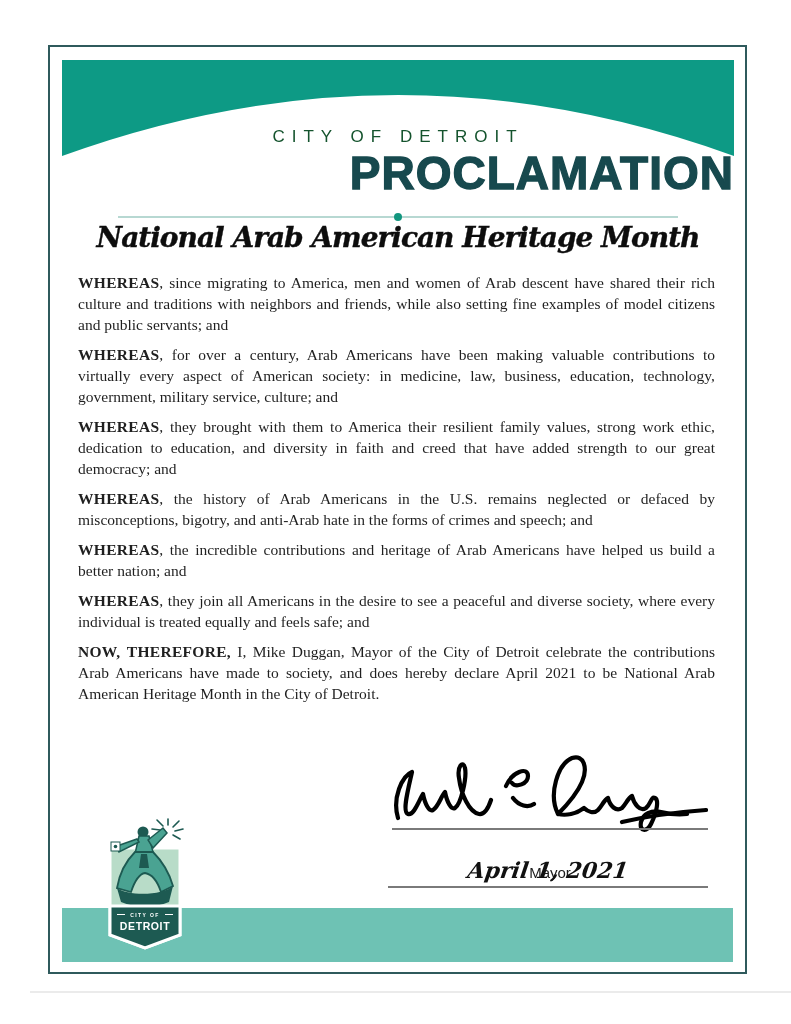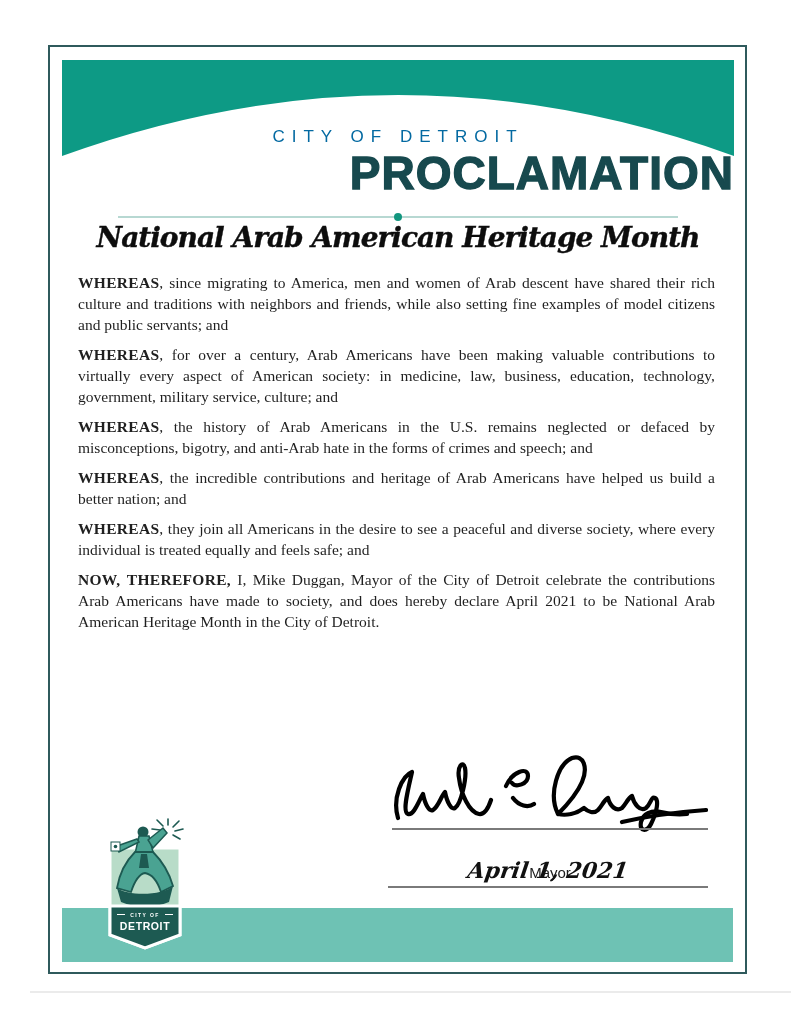--- a/index.html
+++ b/index.html
@@ -8,21 +8,21 @@
     overflow:hidden; font-family:"Liberation Serif", serif;
   }
   .frame {
     position:absolute; left:48px; top:45px; width:695px; height:925px;
     border:2px solid #2f5a5c; background:transparent;
   }
   .swoosh { position:absolute; left:62px; top:60px; width:672px; height:98px; }
   .eyebrow {
     position:absolute; left:62px; top:127px; width:672px; text-align:center;
     font-family:"Liberation Sans", sans-serif; font-size:17px; font-weight:500;
-    letter-spacing:7px; color:#0369a1;
+    letter-spacing:7px; color:#14532d;
   }
   .main-title {
     position:absolute; left:62px; top:146px; width:672px; text-align:right;
     font-family:"Liberation Sans", sans-serif; font-size:46px; font-weight:bold;
     letter-spacing:1px; color:#17494e; -webkit-text-stroke:1.3px #17494e;
   }
   .divider {
     position:absolute; left:118px; top:216px; width:560px; height:2px;
     background:#b7d8d2;
   }
@@ -82,20 +82,21 @@
 
   <div class="divider">
     <span class="divider-dot"></span>
   </div>
 
   <div class="script-title">National Arab American Heritage Month</div>
 
   <div class="body-text">
       <p><b>WHEREAS</b>, since migrating to America, men and women of Arab descent have shared their rich culture and traditions with neighbors and friends, while also setting fine examples of model citizens and public servants; and</p>
       <p><b>WHEREAS</b>, for over a century, Arab Americans have been making valuable contributions to virtually every aspect of American society: in medicine, law, business, education, technology, government, military service, culture; and</p>
+      <p><b>WHEREAS</b>, they brought with them to America their resilient family values, strong work ethic, dedication to education, and diversity in faith and creed that have added strength to our great democracy; and</p>
       <p><b>WHEREAS</b>, the history of Arab Americans in the U.S. remains neglected or defaced by misconceptions, bigotry, and anti-Arab hate in the forms of crimes and speech; and</p>
       <p><b>WHEREAS</b>, the incredible contributions and heritage of Arab Americans have helped us build a better nation; and</p>
       <p><b>WHEREAS</b>, they join all Americans in the desire to see a peaceful and diverse society, where every individual is treated equally and feels safe; and</p>
       <p><b>NOW, THEREFORE,</b> I, Mike Duggan, Mayor of the City of Detroit celebrate the contributions Arab Americans have made to society, and does hereby declare April 2021 to be National Arab American Heritage Month in the City of Detroit.</p>
     </div>
 
   <svg class="signature-svg" viewBox="0 0 320 90">
     <g fill="none" stroke="#000000" stroke-width="4.2" stroke-linecap="round" stroke-linejoin="round">
       <path d="M10,68 C4,48 14,26 24,22 C20,40 14,62 20,64 C26,66 31,50 35,44 C37,54 41,62 45,60 C51,56 53,46 57,42 C59,52 63,60 67,58 C73,54 79,28 77,18 C75,10 69,16 71,28 C73,44 81,62 91,64 C97,65 101,56 103,50"></path>
       <path d="M118,36 C124,22 140,16 140,26 C140,34 128,38 124,33 M125,48 C131,56 140,58 146,54"></path>

